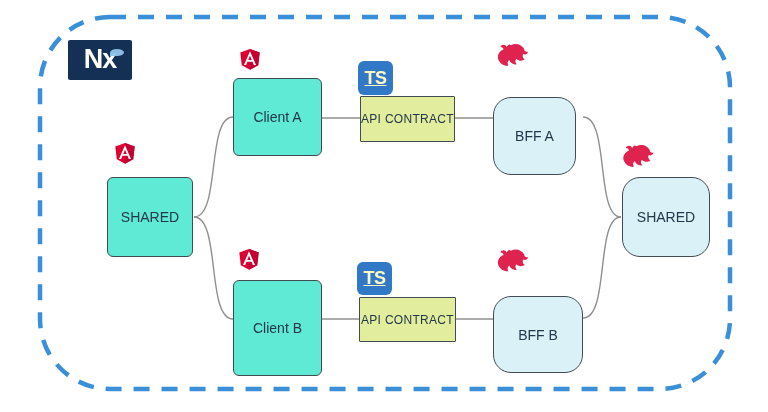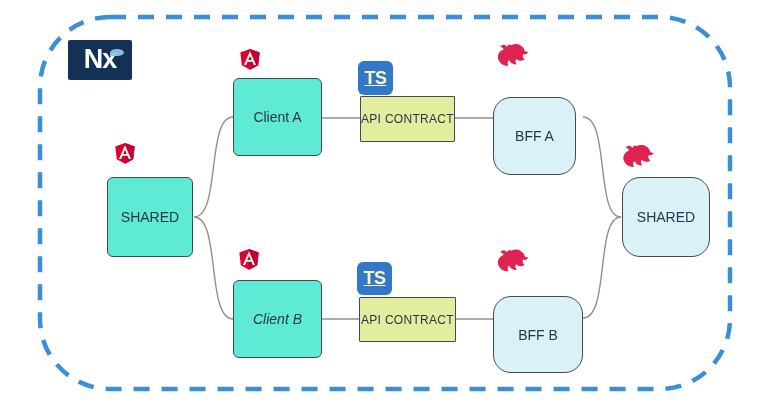--- a/index.html
+++ b/index.html
@@ -11,21 +11,21 @@
   .node{
     position:absolute;display:flex;align-items:center;justify-content:center;
     border:1.5px solid #434b52;color:#24364b;font-size:14px;box-sizing:border-box;
     text-align:center;
   }
   .client{background:#5eead4;border-radius:6px;}
   .server{background:#daf2f7;border-radius:18px;}
   .contract{background:#e2ee9d;border-radius:1px;font-size:12px;letter-spacing:.3px;}
   .n-shared-f{left:107px;top:177px;width:86px;height:80px;}
   .n-client-a{left:233px;top:78px;width:89px;height:78px;}
-  .n-client-b{left:233px;top:280px;width:89px;height:78px;font-style:italic;}
+  .n-client-b{left:233px;top:280px;width:89px;height:96px;}
   .n-contract-a{left:360px;top:96px;width:95px;height:46px;}
   .n-contract-b{left:359px;top:297px;width:97px;height:45px;}
   .n-bff-a{left:493px;top:78px;width:83px;height:78px;margin-top:19px;}
   .n-bff-b{left:493px;top:296px;width:90px;height:77px;}
   .n-shared-b{left:622px;top:177px;width:88px;height:80px;}
   .icon{position:absolute;display:block;}
   .icon svg{display:block;width:100%;height:100%;}
   .i-ng-shared{left:112px;top:141px;width:26px;height:28px;}
   .i-ng-a{left:237px;top:47px;width:26px;height:28px;}
   .i-ng-b{left:236px;top:247px;width:26px;height:28px;}

